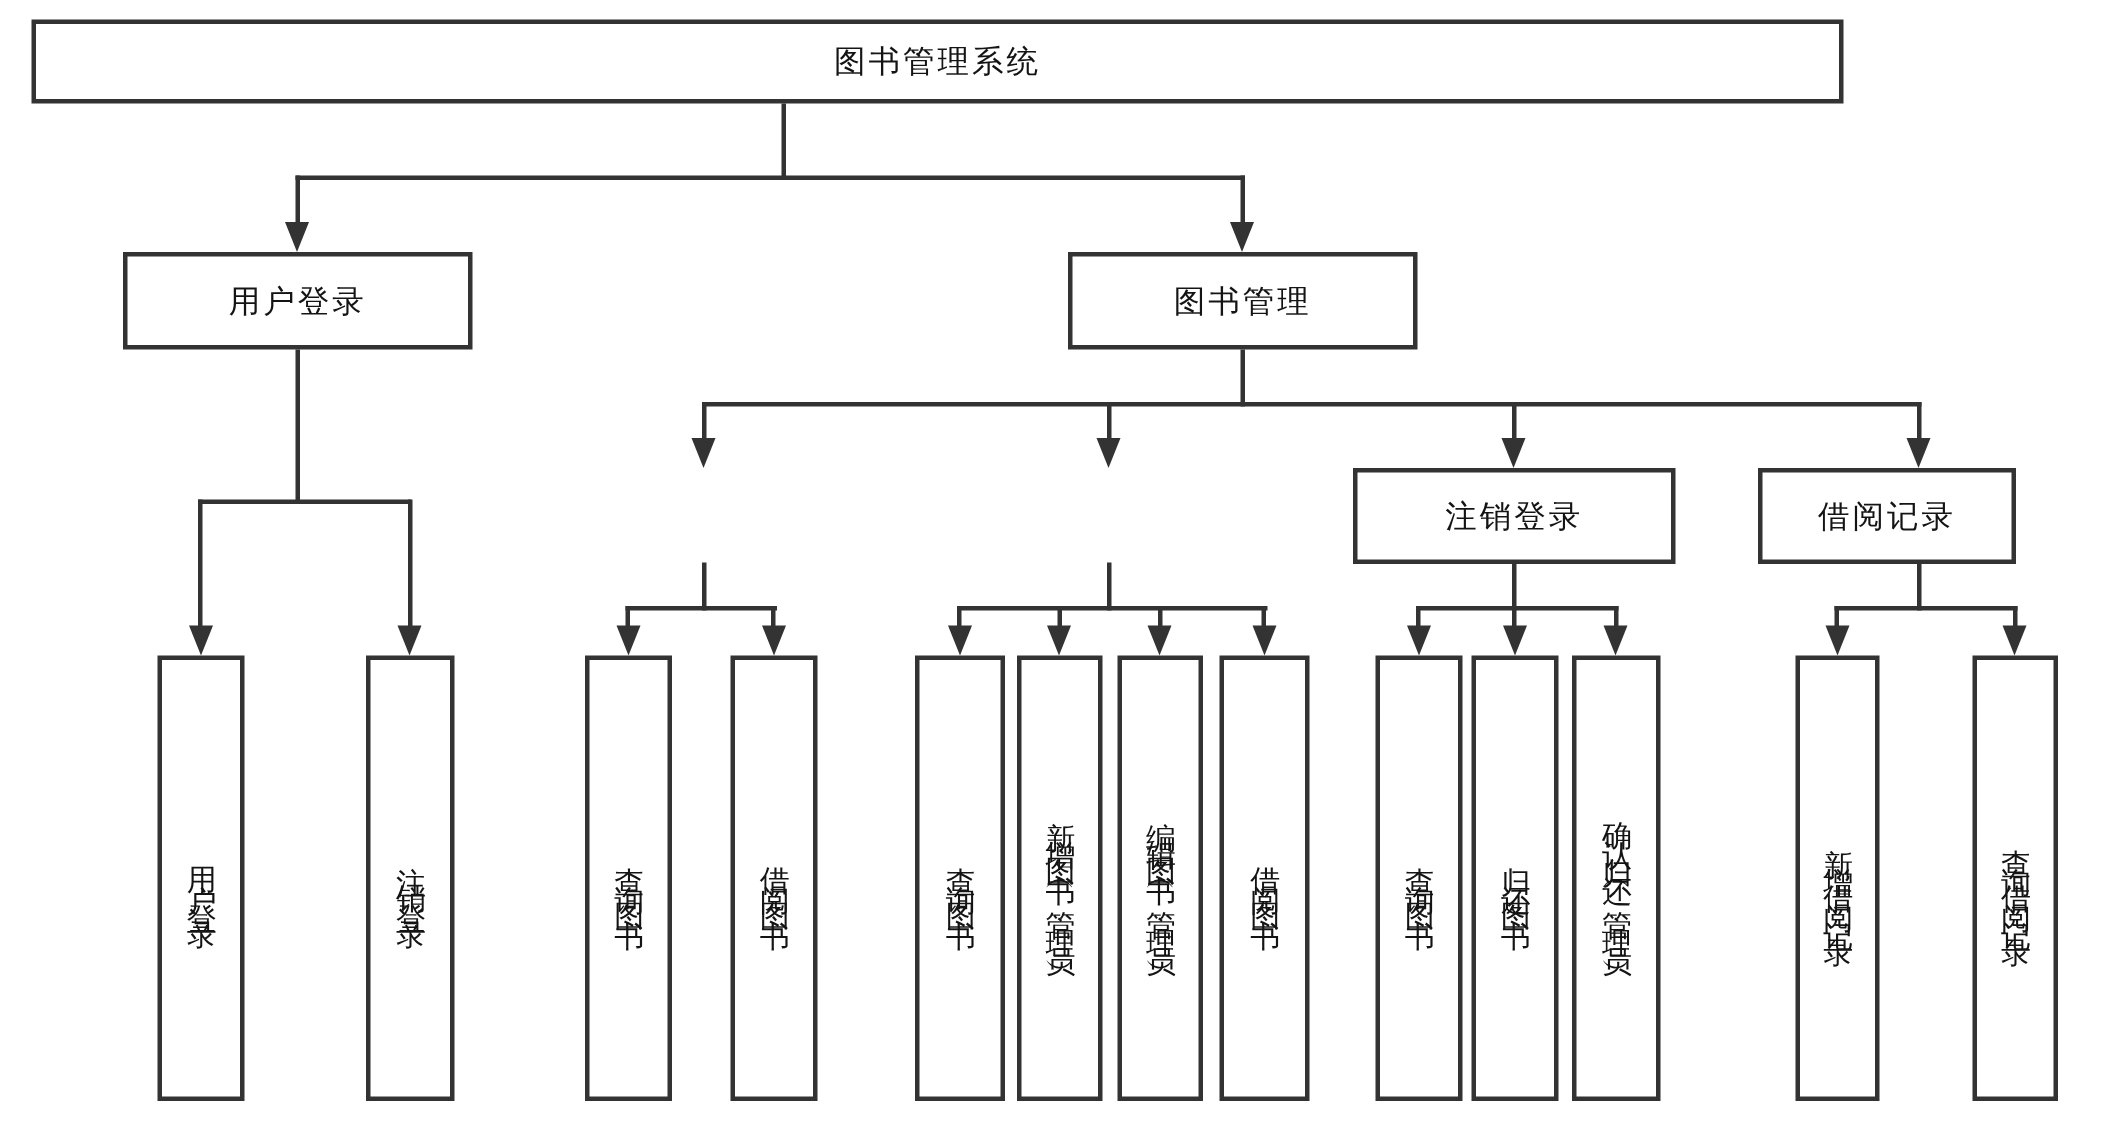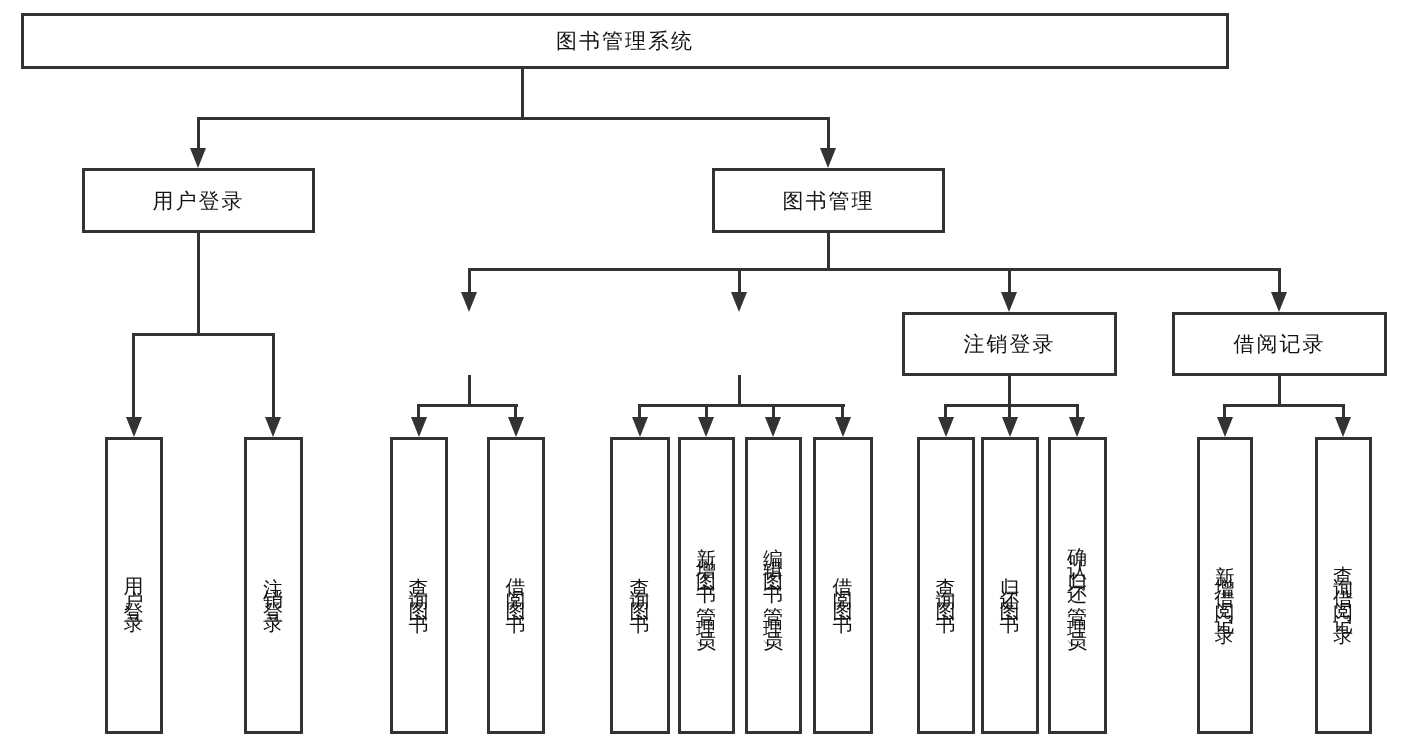--- a/index.html
+++ b/index.html
@@ -48,21 +48,21 @@
   <div class="box h" style="left:82px;top:168px;width:233px;height:65px">
     <span class="lbl">用户登录</span>
   </div>
   <div class="box h" style="left:712px;top:168px;width:233px;height:65px">
     <span class="lbl">图书管理</span>
   </div>
 
   <div class="box h" style="left:902px;top:312px;width:215px;height:64px">
     <span class="lbl">注销登录</span>
   </div>
-  <div class="box h" style="left:1172px;top:312px;width:215px;height:64px">
+  <div class="box h" style="left:1172px;top:312px;width:172px;height:64px">
     <span class="lbl">借阅记录</span>
   </div>
 
   <div class="box v" style="left:105px;top:437px;width:58px;height:297px">
     <span class="lbl">用户登录</span>
   </div>
   <div class="box v" style="left:244px;top:437px;width:59px;height:297px">
     <span class="lbl">注销登录</span>
   </div>
 

